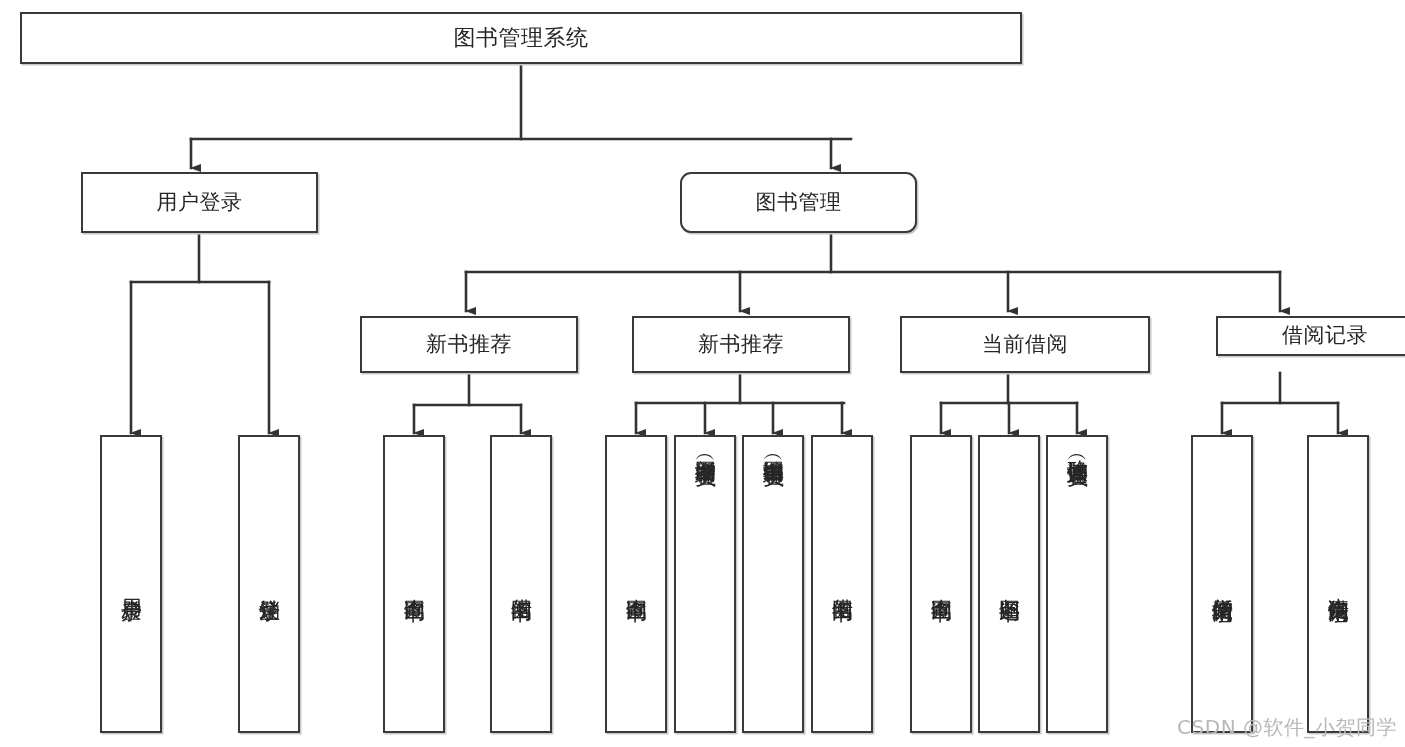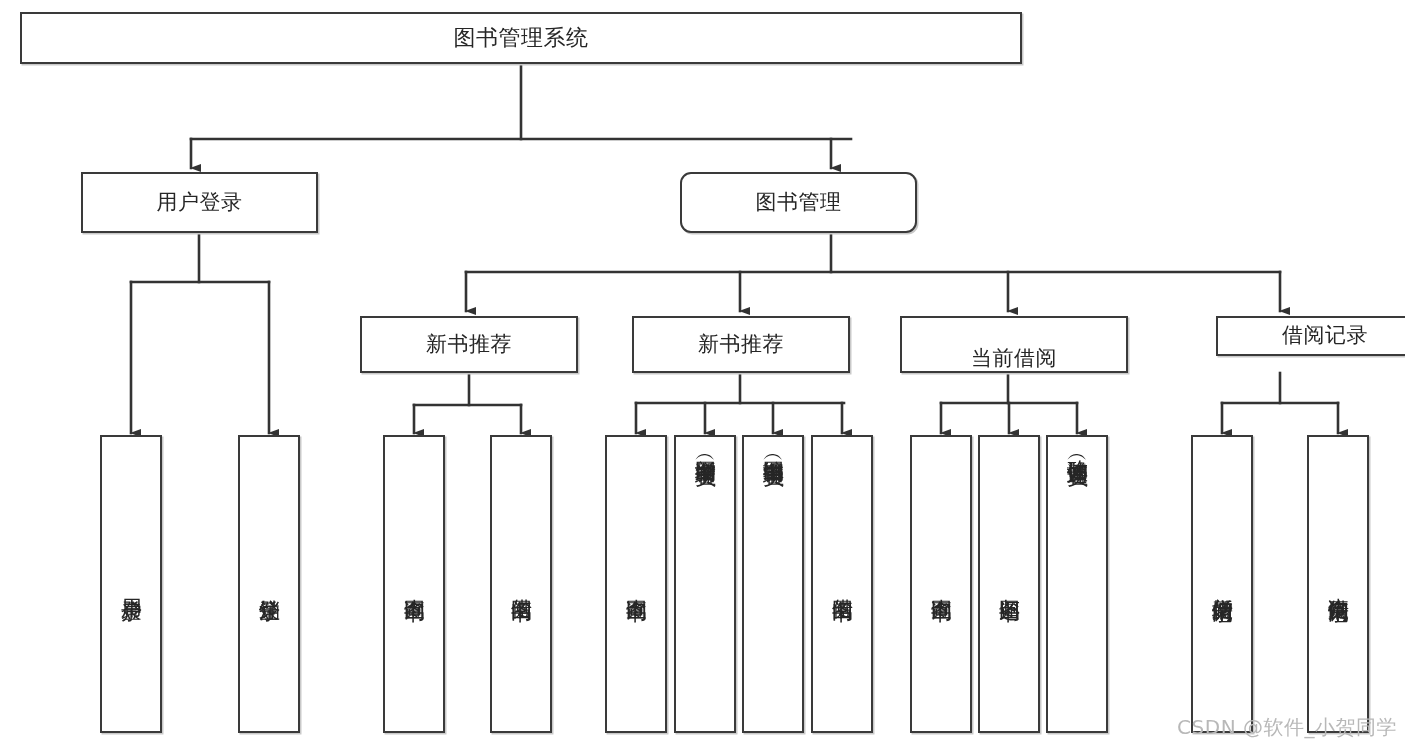--- a/index.html
+++ b/index.html
@@ -141,21 +141,21 @@
   </div>
 
   <div class="node node-h" style="left:360px; top:316px; width:218px; height:57px;">
     <span class="node-label">新书推荐</span>
   </div>
 
   <div class="node node-h" style="left:632px; top:316px; width:218px; height:57px;">
     <span class="node-label">新书推荐</span>
   </div>
 
-  <div class="node node-h" style="left:900px; top:316px; width:228px; height:57px;align-items:flex-end;">
+  <div class="node node-h" style="left:900px; top:316px; width:250px; height:57px;">
     <span class="node-label">当前借阅</span>
   </div>
 
   <div class="node node-h" style="left:1216px; top:316px; width:218px; height:40px;">
     <span class="node-label">借阅记录</span>
   </div>
 
   <div class="node node-v center-v" style="left:100px; top:435px; width:62px; height:298px;">
     <span class="node-label">用户登录</span>
   </div>

